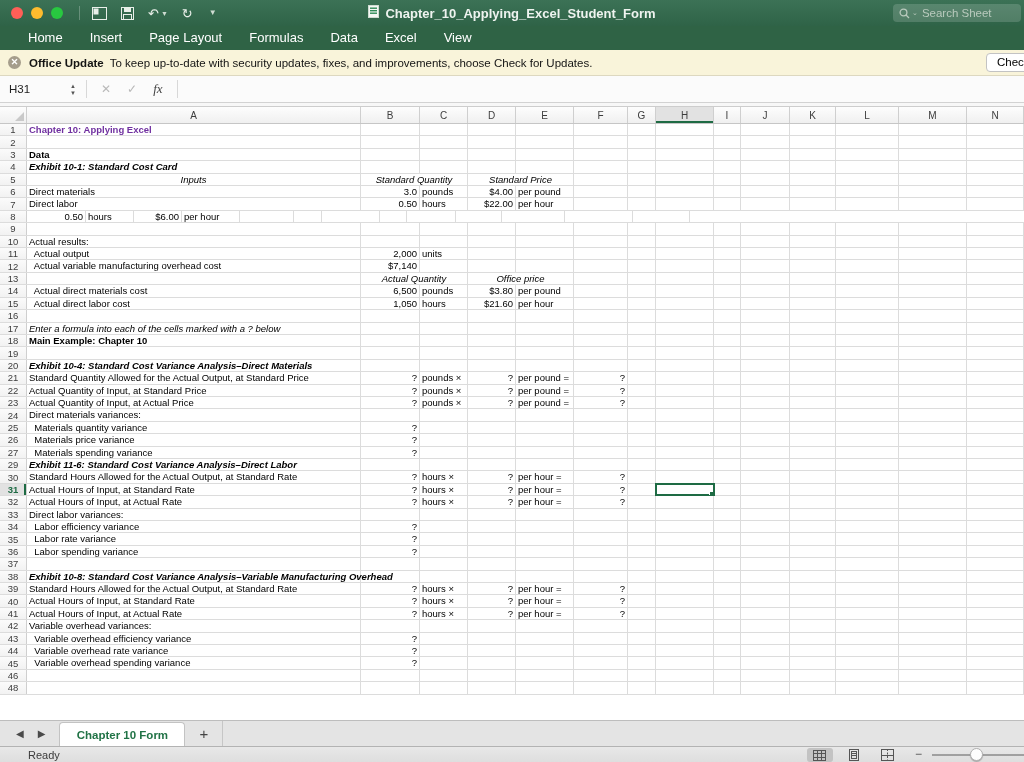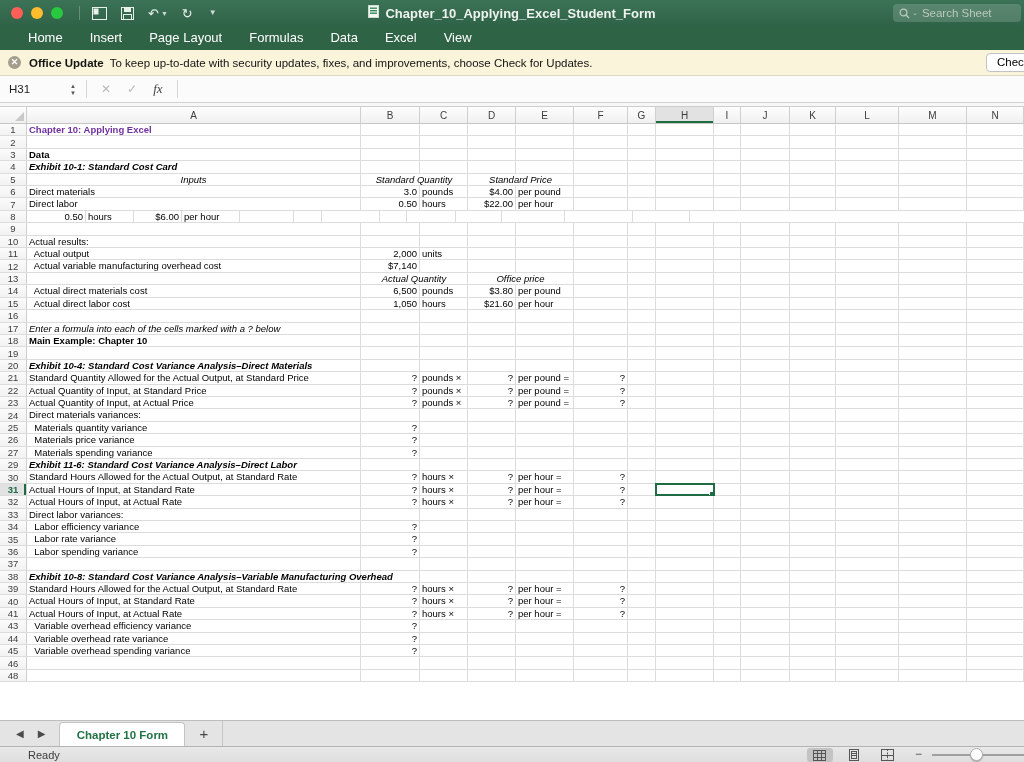--- a/index.html
+++ b/index.html
@@ -874,20 +874,37 @@
         <div class="cell al-l" style="width: 28px;"></div>
         <div class="cell al-l" style="width: 58px;"></div>
         <div class="cell al-l" style="width: 27px;"></div>
         <div class="cell al-l" style="width: 49px;"></div>
         <div class="cell al-l" style="width: 46px;"></div>
         <div class="cell al-l" style="width: 63px;"></div>
         <div class="cell al-l" style="width: 68px;"></div>
         <div class="cell al-l" style="width: 57px;"></div>
       </div>
       <div class="grow">
+        <div class="rownum">42</div>
+        <div class="cell al-l colA" style="width: 334px;">Variable overhead variances:</div>
+        <div class="cell al-r" style="width: 59px;"></div>
+        <div class="cell al-l" style="width: 48px;"></div>
+        <div class="cell al-r" style="width: 48px;"></div>
+        <div class="cell al-l" style="width: 58px;"></div>
+        <div class="cell al-r" style="width: 54px;"></div>
+        <div class="cell al-l" style="width: 28px;"></div>
+        <div class="cell al-l" style="width: 58px;"></div>
+        <div class="cell al-l" style="width: 27px;"></div>
+        <div class="cell al-l" style="width: 49px;"></div>
+        <div class="cell al-l" style="width: 46px;"></div>
+        <div class="cell al-l" style="width: 63px;"></div>
+        <div class="cell al-l" style="width: 68px;"></div>
+        <div class="cell al-l" style="width: 57px;"></div>
+      </div>
+      <div class="grow">
         <div class="rownum">43</div>
         <div class="cell al-l colA" style="width: 334px;">  Variable overhead efficiency variance</div>
         <div class="cell al-r" style="width: 59px;">?</div>
         <div class="cell al-l" style="width: 48px;"></div>
         <div class="cell al-r" style="width: 48px;"></div>
         <div class="cell al-l" style="width: 58px;"></div>
         <div class="cell al-r" style="width: 54px;"></div>
         <div class="cell al-l" style="width: 28px;"></div>
         <div class="cell al-l" style="width: 58px;"></div>
         <div class="cell al-l" style="width: 27px;"></div>

